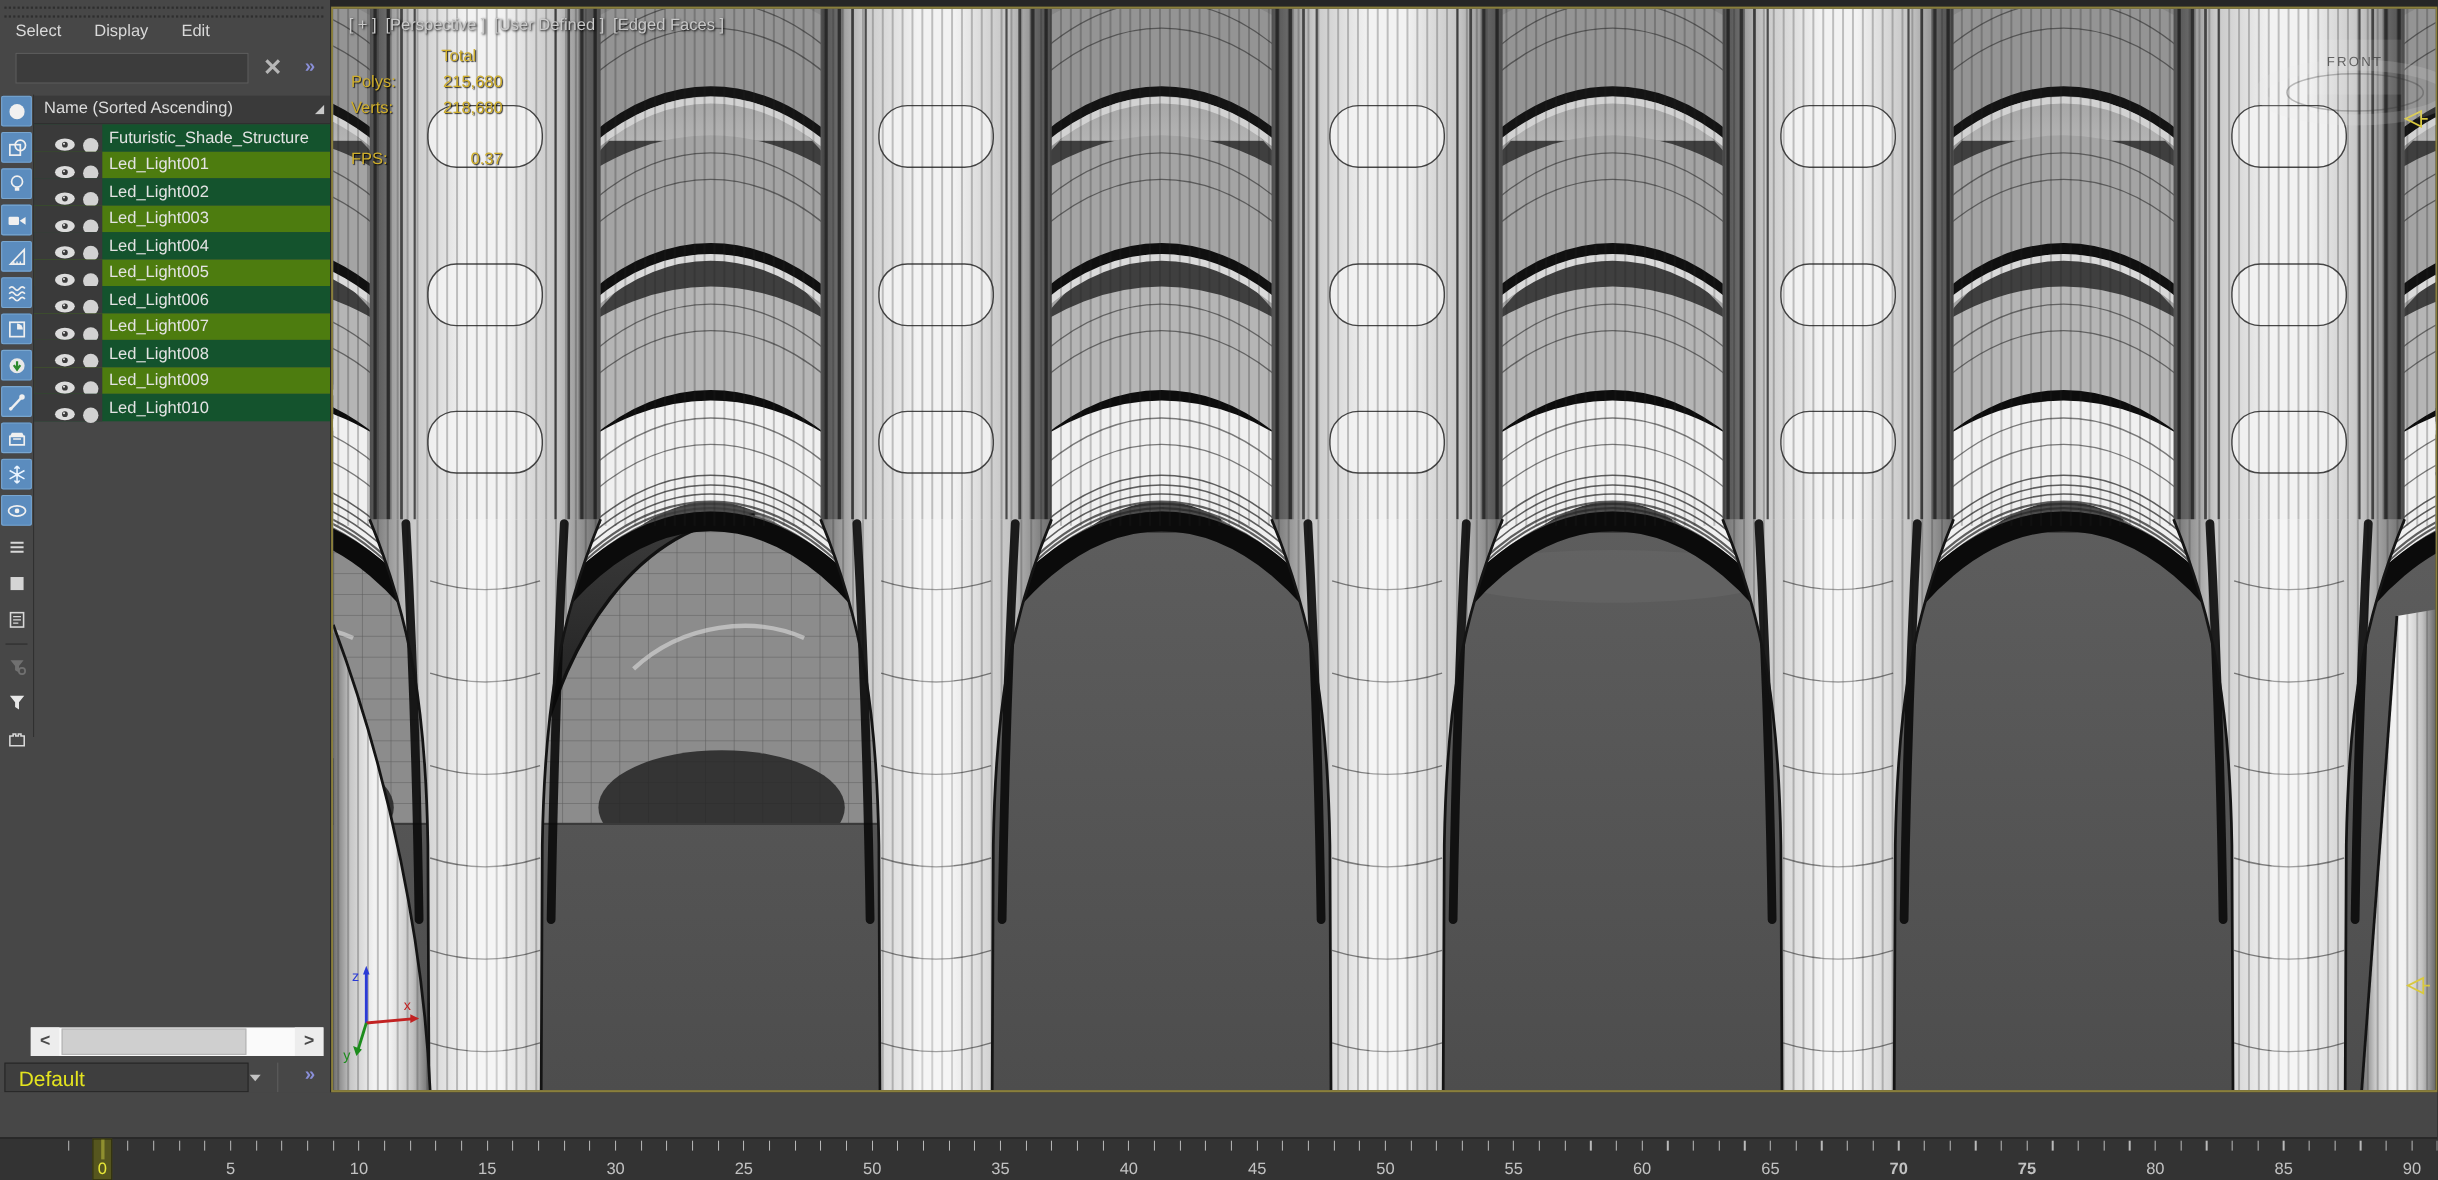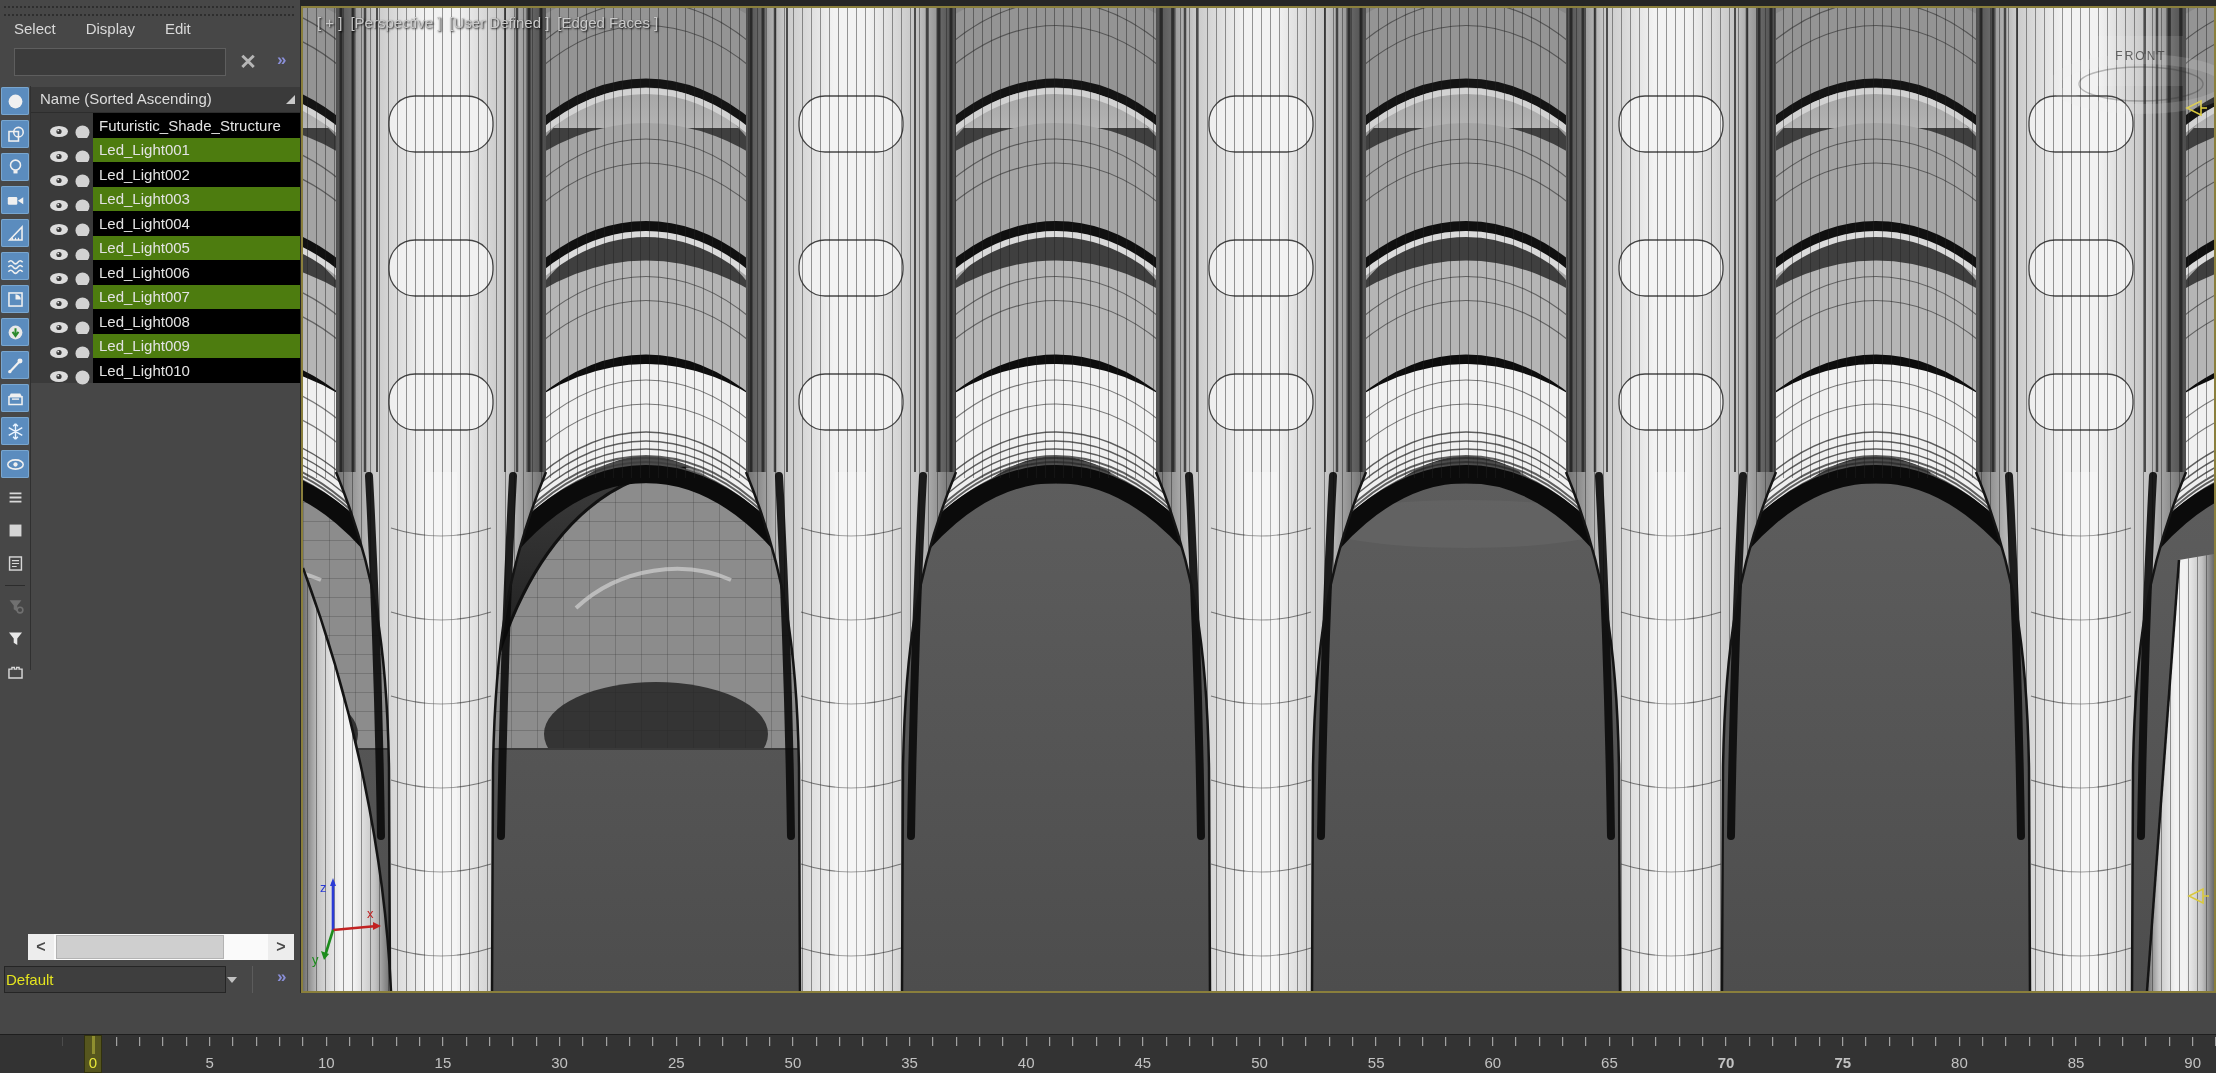--- a/index.html
+++ b/index.html
@@ -28,35 +28,35 @@
   .vdiv{position:absolute;left:30px;top:86px;width:1px;height:584px;background:#303030;}
   
   .list-header{position:absolute;left:31px;top:87px;width:269px;height:25px;background:#3a3a3a;
         border-bottom:1px solid #2d2d2d;}
   .list-header .lbl{position:absolute;left:9px;top:3px;color:#dcdcdc;font-size:15px;}
   .sort-tri{position:absolute;right:5px;top:8px;width:9px;height:9px;background:#c9c9c9;
         clip-path:polygon(100% 0,100% 100%,0 100%);}
   .rows{position:absolute;left:31px;top:113px;width:269px;}
   .lrow{position:relative;height:24.5px;display:flex;align-items:center;}
   .lrow.odd{background:#4d7c0f;}
-  .lrow.even{background:#000000;}
+  .lrow.even{background:#14532d;}
   .lrow .gutter{position:absolute;left:0;top:0;width:62px;height:100%;background:#3a3a3a;}
   .lrow svg.eye{position:absolute;left:18px;width:20px;height:13px;}
   .lrow svg.dot{position:absolute;left:44px;width:15px;height:15px;}
   .lrow .nm{position:absolute;left:68px;color:#e3e3e3;font-size:15px;white-space:nowrap;}
   
   .hscroll{position:absolute;left:28px;top:934px;width:266px;height:26px;background:#fafafa;}
   .hs-btn{position:absolute;top:0;width:26px;height:26px;background:#ededed;color:#4a4a4a;
         font-size:16px;font-weight:bold;text-align:center;line-height:25px;}
   .hs-thumb{position:absolute;left:28px;top:1px;width:168px;height:24px;background:#cfcfcf;
         border:1px solid #b3b3b3;box-sizing:border-box;}
   
   .preset{position:absolute;left:4px;top:966px;width:222px;height:27px;background:#3e3e3e;
         border:1px solid #252525;box-sizing:border-box;}
-  .preset .val{position:absolute;left:1px;top:4px;color:#e4e41f;font-size:15px;}
+  .preset .val{position:absolute;left:12px;top:4px;color:#e4e41f;font-size:19px;}
   .preset-caret{position:absolute;left:227px;top:977px;width:0;height:0;
         border-left:5px solid transparent;border-right:5px solid transparent;border-top:6px solid #c2c2c2;}
   .preset-sep{position:absolute;left:252px;top:966px;width:1px;height:27px;background:#5c5c5c;}
   .preset-more{position:absolute;left:277px;top:967px;}
   
   .tsp{position:absolute;top:1002px;height:26px;background:#5d5d5d;border-radius:4px;
         color:#e5e5e5;font-size:15px;text-align:center;line-height:26px;
         box-shadow:inset 0 1px 0 #707070, inset 0 -1px 0 #4a4a4a;}
   .grip-v{position:absolute;left:2px;top:998px;width:6px;height:72px;
         border-left:2px dotted #2e2e2e;border-right:2px dotted #2e2e2e;}
@@ -960,14 +960,33 @@
       </g>
     </svg>
 
     <div class="vlabel">
       <span>[ + ]</span>
       <span>[Perspective ]</span>
       <span>[User Defined ]</span>
       <span>[Edged Faces ]</span>
     </div>
 
+    <div class="stats">
+      <div class="srow">
+          <span class="sl"></span>
+        <span class="sv tot">Total</span>
+        </div>
+      <div class="srow">
+          <span class="sl">Polys:</span>
+        <span class="sv">215,680</span>
+        </div>
+      <div class="srow">
+          <span class="sl">Verts:</span>
+        <span class="sv">218,680</span>
+        </div>
+      <div class="sgap"></div>
+      <div class="srow">
+          <span class="sl">FPS:</span>
+        <span class="sv">0.37</span>
+        </div>
+    </div>
   </div>
 </div>
 
 </body></html>

